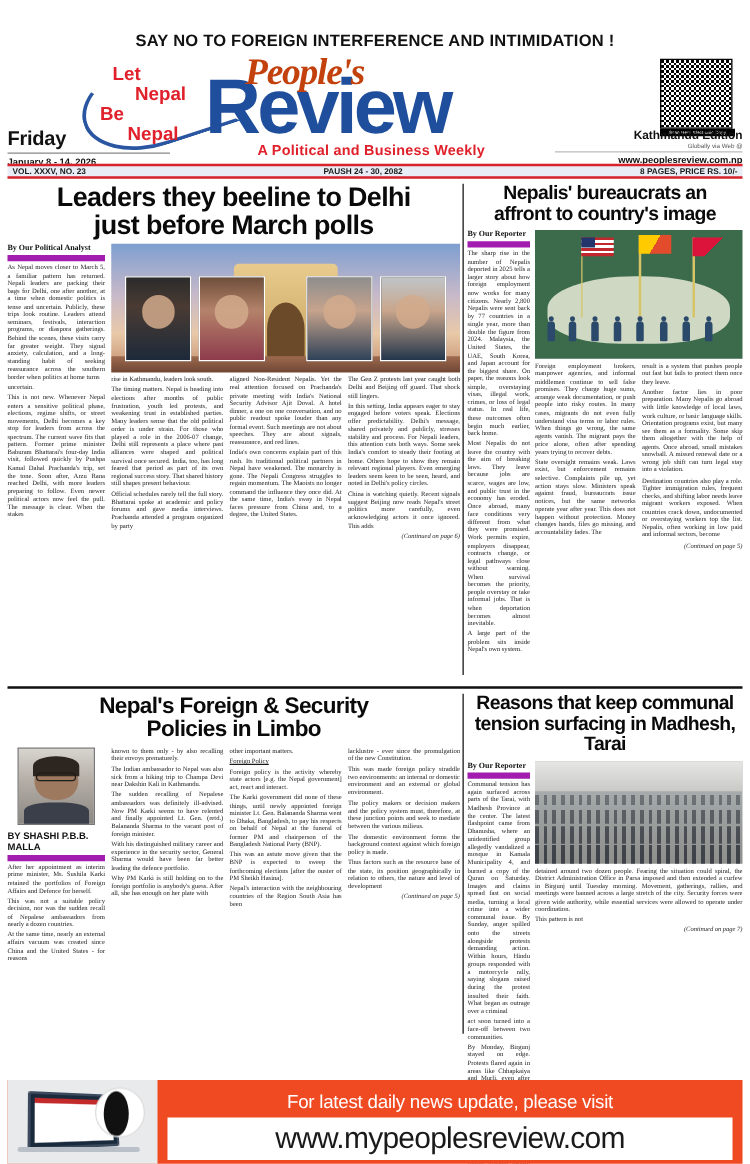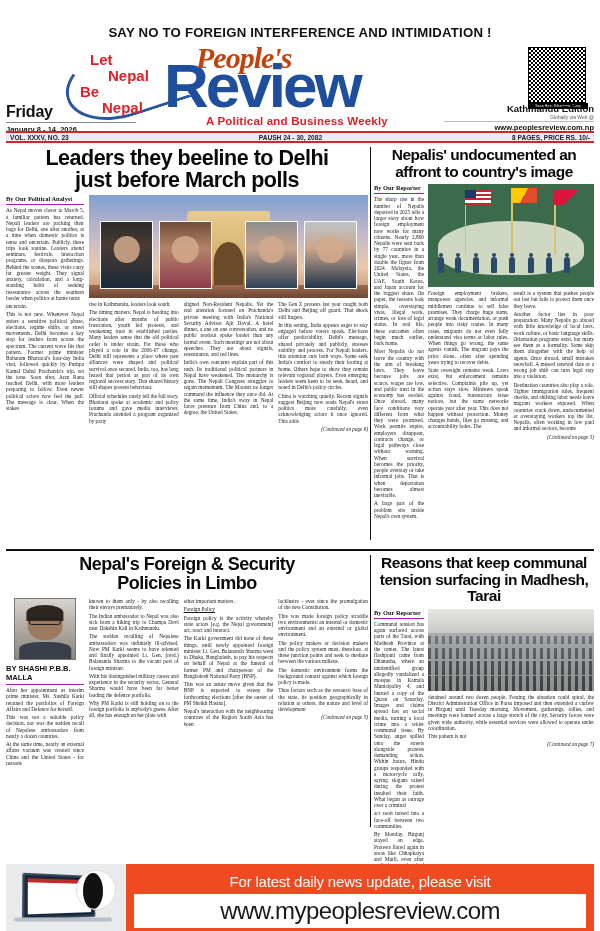--- a/index.html
+++ b/index.html
@@ -138,21 +138,21 @@
     color:#0a0a0a;
     letter-spacing:-.5px;
   }
   .hl-a { font-size:21.5px; line-height:22px; }
   .hl-b { font-size:15.5px; line-height:16.5px; }
   .hl-c { font-size:18px;   line-height:19px; }
 
   .byline {
     font-family:"Liberation Serif", serif;
     font-weight:bold; font-size:6.4px; line-height:7.4px;
-    border-bottom:1px solid #a21caf;
+    border-bottom:5px solid #a21caf;
     padding-bottom:2px; margin-bottom:2px;
   }
   .body {
     font-family:"Liberation Serif", serif;
     font-size:5.3px;
     line-height:6.25px;
     text-align:justify;
     color:#1a1a1a;
     hyphens:auto;
   }
@@ -412,21 +412,21 @@
             <div class="cont">(Continued on page 6)</div>
           </div>
         </div>
       </div>
     </div>
   </div>
 
   <div style="position:absolute; left:370px; top:128px; bottom:410px; width:1px; background:#111;"></div>
 
   <div class="zone" style="left:374px; top:128px; width:220px;">
-    <div class="hl hl-b">Nepalis' undocumented an</div>
+    <div class="hl hl-b">Nepalis' bureaucrats an</div>
     <div class="hl hl-b">affront to country's image</div>
 
     <div style="display:flex; gap:4px; margin-top:4px;">
       <div style="width:50px;">
         <div class="byline">By Our Reporter</div>
         <div class="body">
           <p>The sharp rise in the number of Nepalis deported in 2025 tells a larger story about how foreign employment now works for many citizens. Nearly 2,800 Nepalis were sent back by 77 countries in a single year, more than double the figure from 2024. Malaysia, the United States, the UAE, South Korea, and Japan account for the biggest share. On paper, the reasons look simple, overstaying visas, illegal work, crimes, or loss of legal status. In real life, these outcomes often begin much earlier, back home.</p>
           <p>Most Nepalis do not leave the country with the aim of breaking laws. They leave because jobs are scarce, wages are low, and public trust in the economy has eroded. Once abroad, many face conditions very different from what they were promised. Work permits expire, employers disappear, contracts change, or legal pathways close without warning. When survival becomes the priority, people overstay or take informal jobs. That is when deportation becomes almost inevitable.</p>
           <p>A large part of the problem sits inside Nepal's own system.</p>
         </div>

